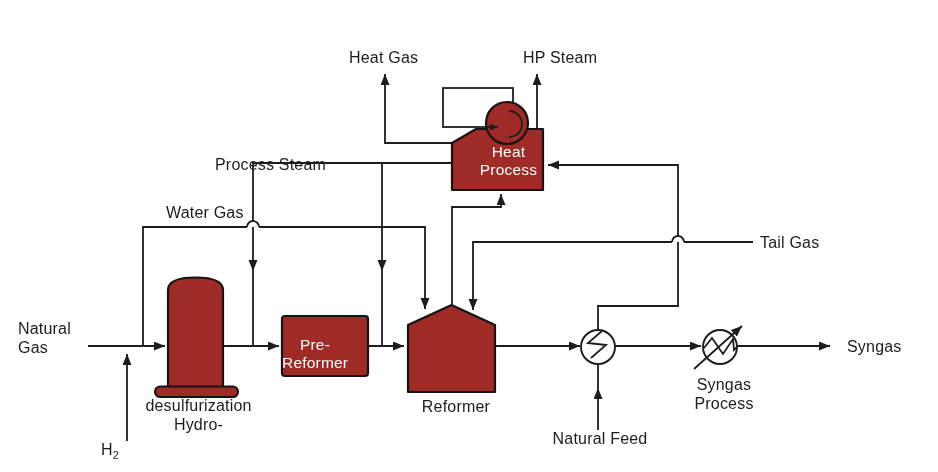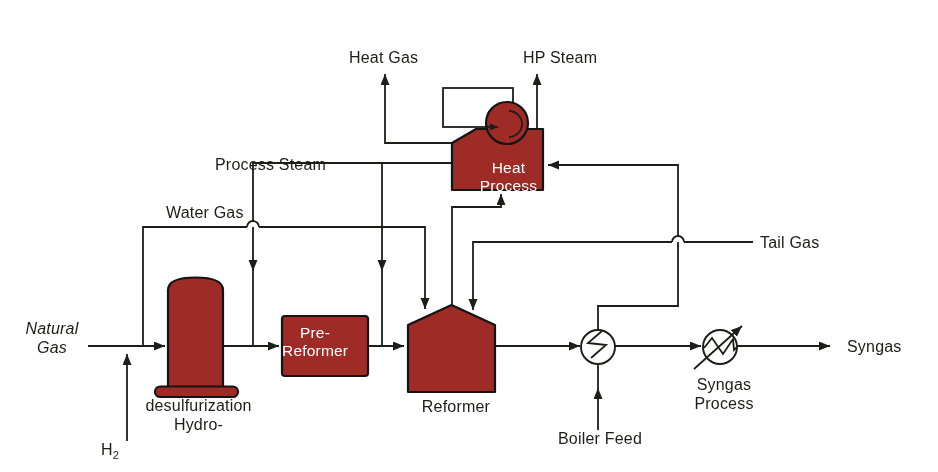--- a/index.html
+++ b/index.html
@@ -6,21 +6,21 @@
     --background:#ffffff; --equipment-fill:#9f2b26; --equipment-outline:#141414;
     --line:#1d1d1b; --label-text:#1d1d1b; --equipment-label-text:#ffffff;
   }
   html,body{margin:0;padding:0;background:#fff;}
   .stage{position:relative;width:938px;height:472px;background:var(--background);
          font-family:"Liberation Sans","DejaVu Sans",sans-serif;overflow:hidden;}
   .stage svg{position:absolute;left:0;top:0;}
   .lbl{position:absolute;font-size:16px;line-height:18.5px;letter-spacing:.2px;
        color:var(--label-text);white-space:nowrap;}
   .ctr{text-align:center;white-space:normal;}
-  .rgt{text-align:center;font-style:italic;}
+  .rgt{text-align:left;}
   .equiplbl{position:absolute;color:var(--equipment-label-text);font-size:15.5px;
             line-height:18px;text-align:center;letter-spacing:.2px;}
   .sub{font-size:11px;vertical-align:-4px;}
   .equip{fill:var(--equipment-fill);stroke:var(--equipment-outline);stroke-width:2.2;stroke-linejoin:round;}
   .pline{fill:none;stroke:var(--line);stroke-width:1.8;}
   .whitefill{fill:#ffffff;stroke:none;}
   .hx{fill:#ffffff;stroke:var(--line);stroke-width:1.9;}
   .arrowhead{fill:var(--line);stroke:none;}
 </style>
 </head>
@@ -120,36 +120,36 @@
   </div>
 
   <div class="lbl" style="left:166px;top:204px">Water Gas</div>
 
   <div class="lbl" style="left:215px;top:156px">Process Steam</div>
 
   <div class="lbl" style="left:349px;top:49px">Heat Gas</div>
 
   <div class="lbl" style="left:523px;top:49px">HP Steam</div>
 
-  <div class="equiplbl" style="left:452px;top:159px;width:113px">
+  <div class="equiplbl" style="left:452px;top:143px;width:113px">
     <div>Heat</div>
     <div>Process</div>
   </div>
 
-  <div class="equiplbl" style="left:282px;top:324px;width:66px">
+  <div class="equiplbl" style="left:282px;top:336px;width:66px">
     <div>Pre-</div>
     <div>Reformer</div>
   </div>
 
   <div class="lbl ctr" style="left:407px;top:398px;width:98px">Reformer</div>
 
   <div class="lbl" style="left:760px;top:234px">Tail Gas</div>
 
   <div class="lbl ctr" style="left:546px;top:430px;width:108px">
-    <div>Boiler Feed</div>
+    <div>Natural Feed</div>
   </div>
 
   <div class="lbl ctr" style="left:683px;top:376px;width:82px">
     <div>Syngas</div>
     <div>Process</div>
   </div>
 
   <div class="lbl" style="left:847px;top:338px">Syngas</div>
 
 </div>

